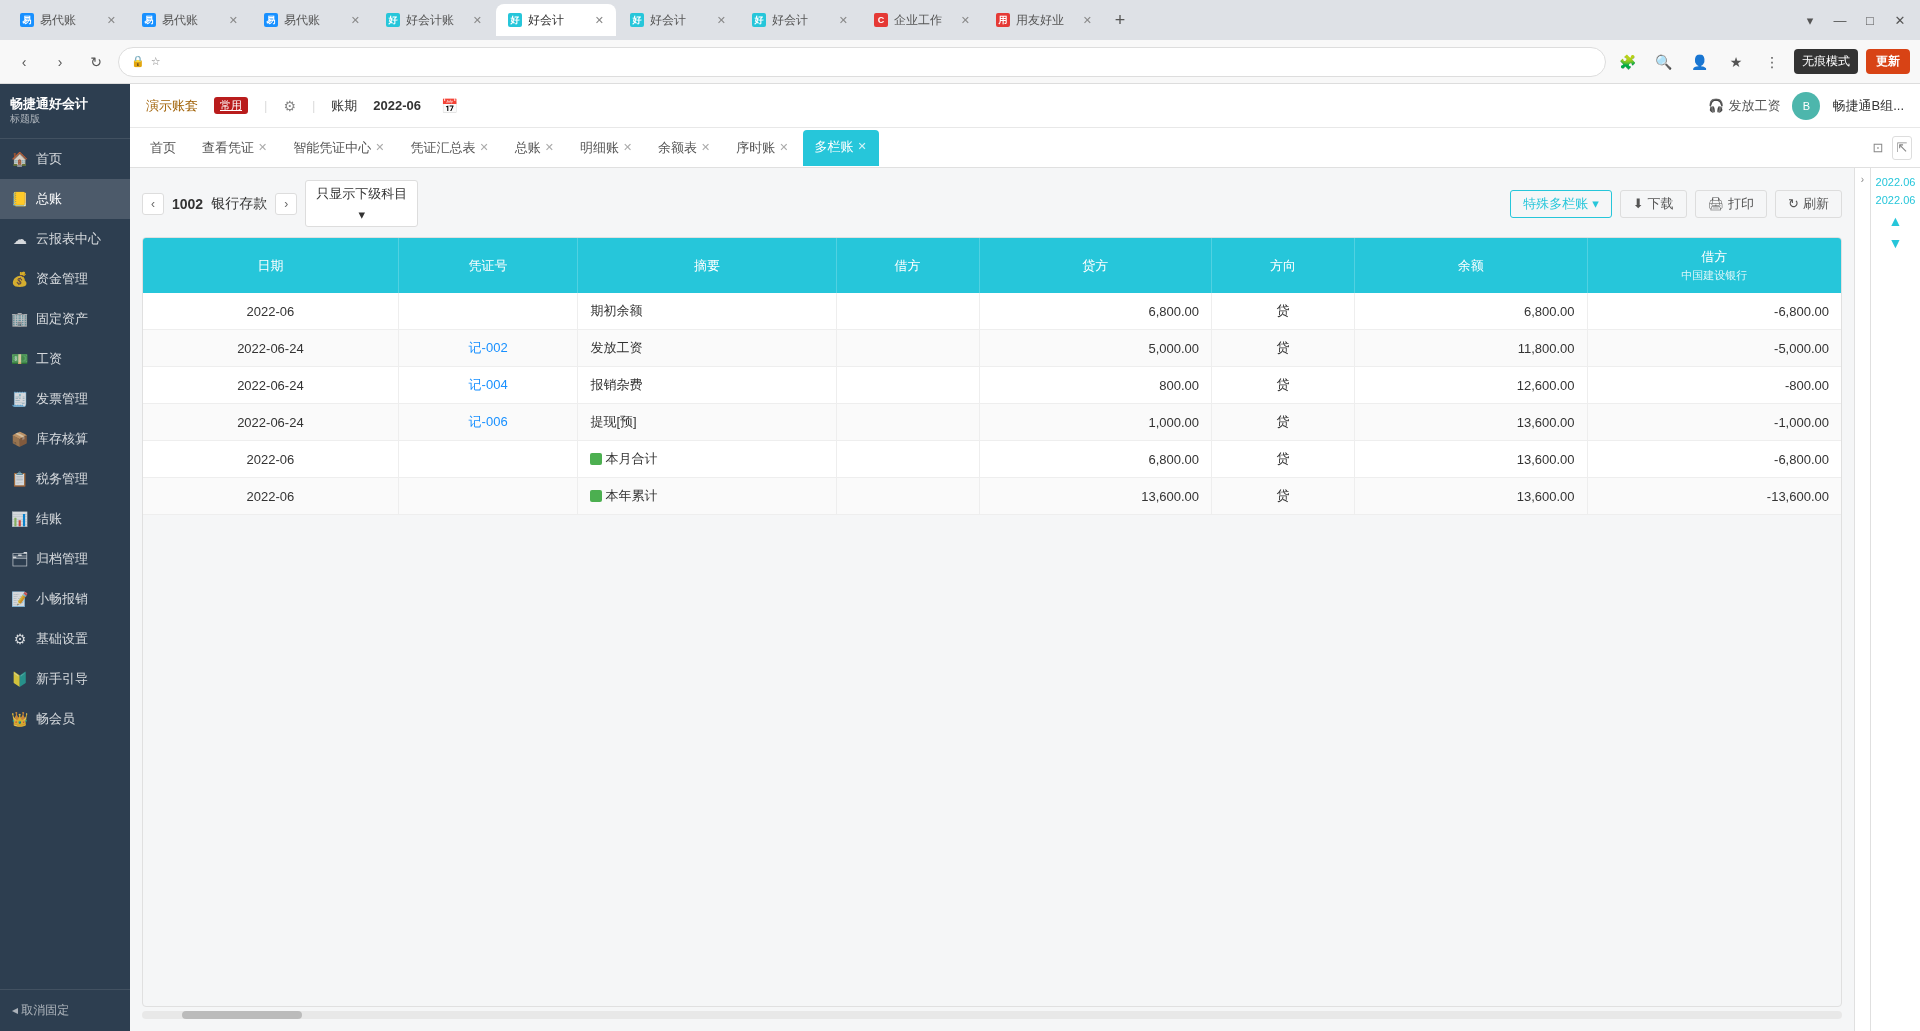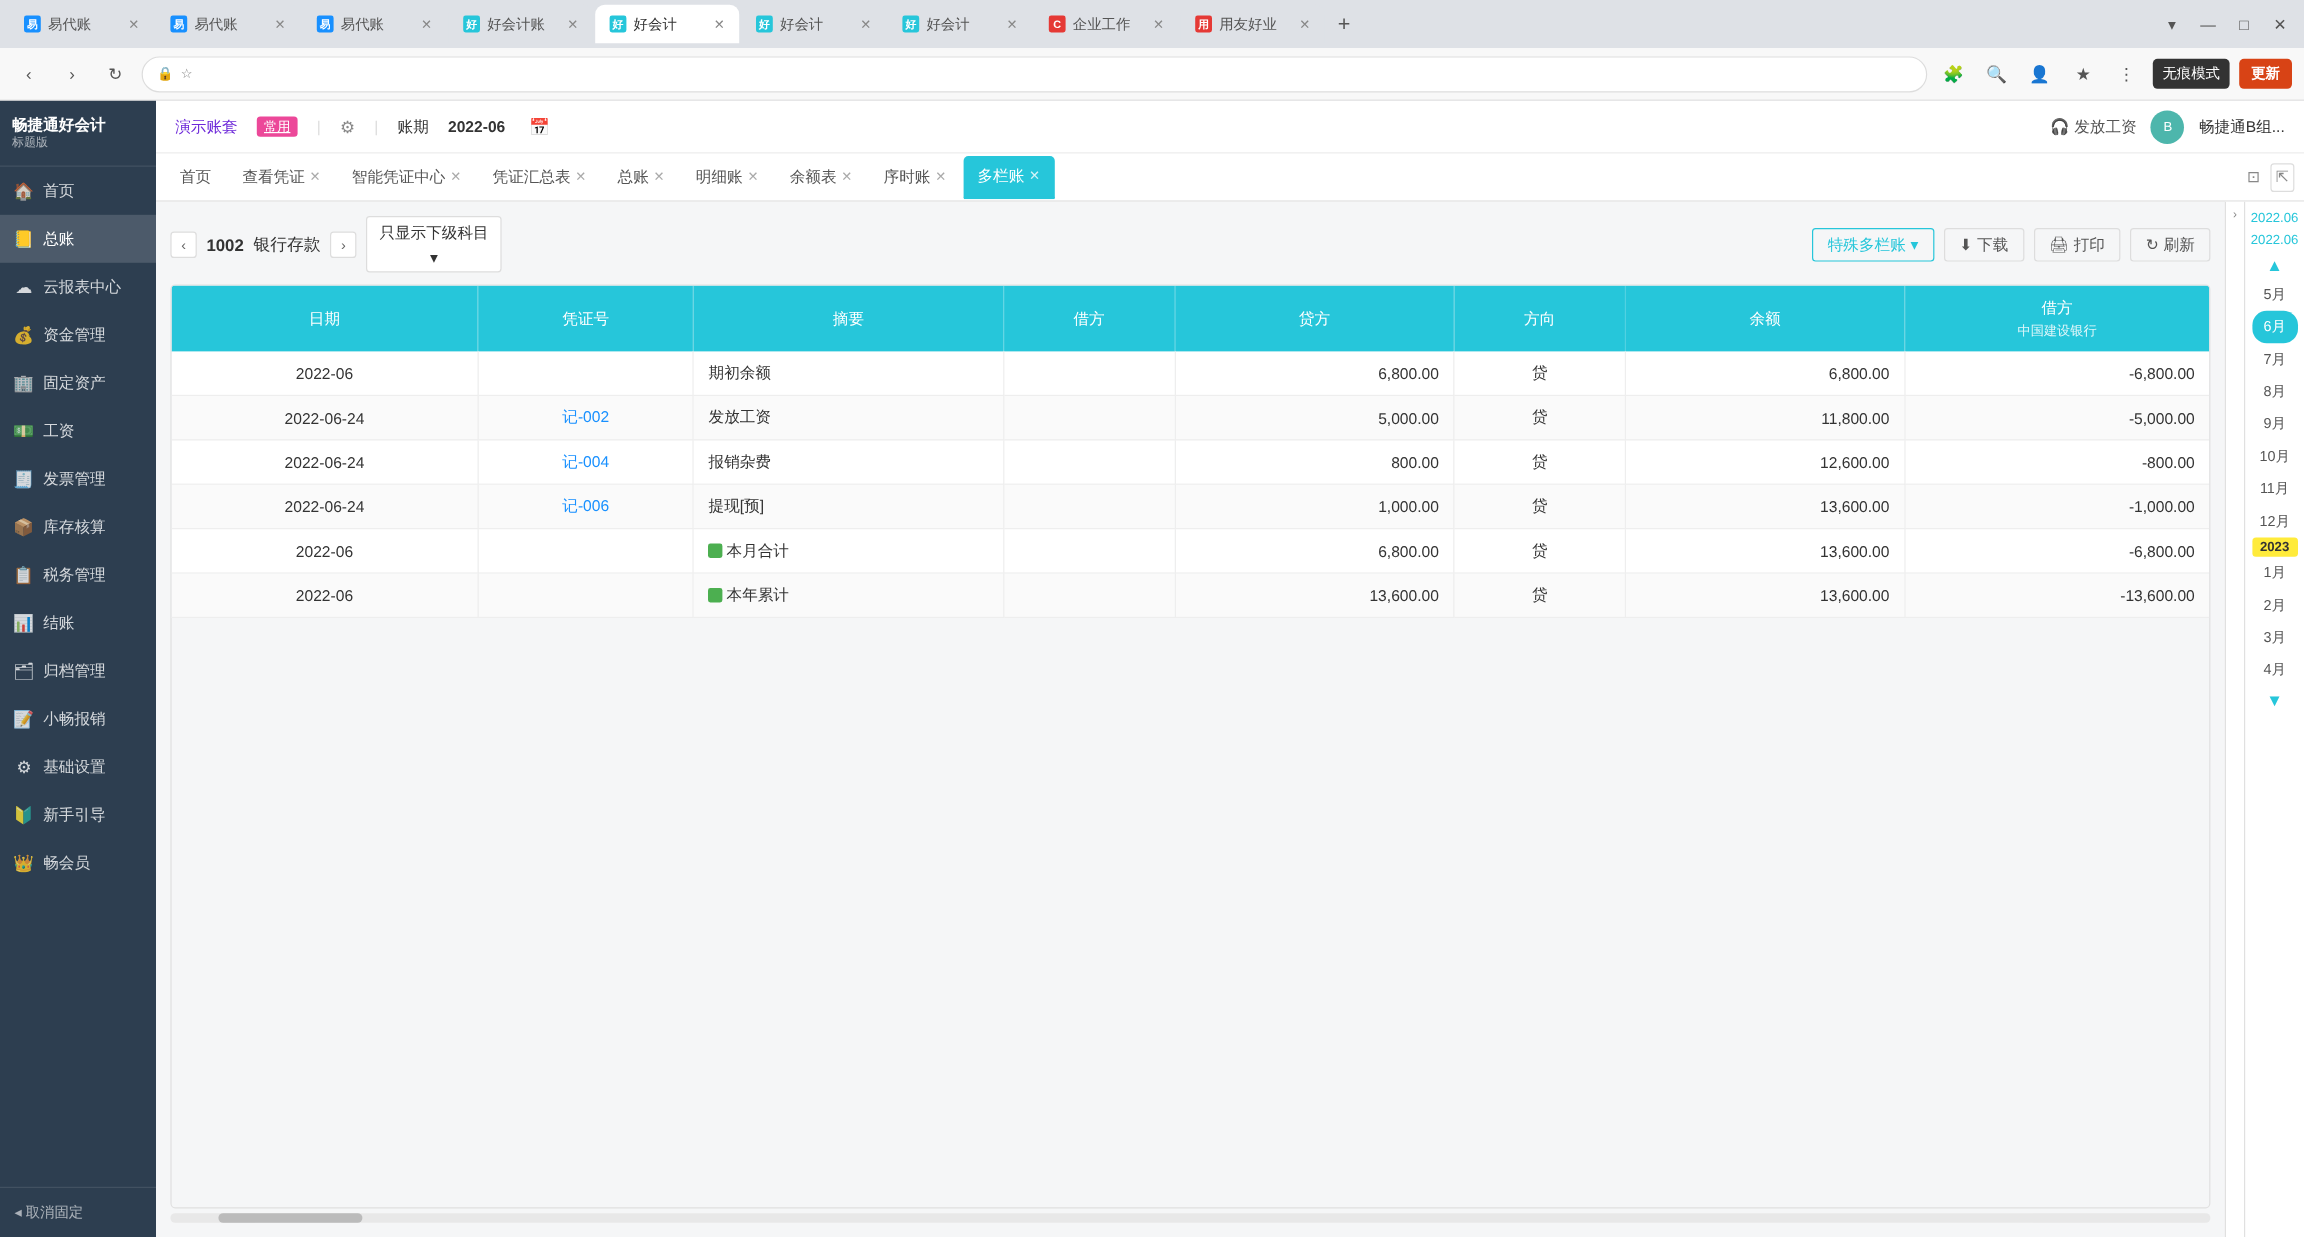--- a/index.html
+++ b/index.html
@@ -40,22 +40,22 @@
     .sidebar-item.active { background: rgba(255,255,255,0.15); color: #fff; }
     .sidebar-item-icon { width: 16px; height: 16px; flex-shrink: 0; display: flex; align-items: center; justify-content: center; font-size: 14px; }
     .sidebar-bottom { padding: 6px; border-top: 1px solid rgba(255,255,255,0.1); }
     .sidebar-unfix { display: flex; align-items: center; gap: 6px; color: rgba(255,255,255,0.6); font-size: 12px; cursor: pointer; padding: 6px; }
 
     
     .main-area { flex: 1; display: flex; flex-direction: column; overflow: hidden; background: #f5f6f7; }
 
     
     .app-header { background: #fff; height: 44px; display: flex; align-items: center; padding: 0 16px; border-bottom: 1px solid #e8e8e8; gap: 16px; }
-    .account-name { font-size: 13px; color: #6d28d9; }
-    .account-tag { background: #ec4899; color: #fff; border-radius: 3px; padding: 1px 6px; font-size: 11px; cursor: pointer; text-decoration: underline; }
+    .account-name { font-size: 13px; color: #a16207; }
+    .account-tag { background: #b91c1c; color: #fff; border-radius: 3px; padding: 1px 6px; font-size: 11px; cursor: pointer; text-decoration: underline; }
     .header-divider { color: #ddd; }
     .period-label { font-size: 13px; color: #333; }
     .period-value { font-size: 13px; color: #333; font-weight: bold; }
     .header-spacer { flex: 1; }
     .header-right { display: flex; align-items: center; gap: 12px; }
     .consult-btn { display: flex; align-items: center; gap: 4px; font-size: 13px; color: #555; cursor: pointer; }
     .user-avatar { width: 28px; height: 28px; border-radius: 50%; background: #4db6ac; display: flex; align-items: center; justify-content: center; color: #fff; font-size: 11px; }
     .user-name { font-size: 13px; color: #333; }
 
     
@@ -467,34 +467,18 @@
       </div>
 
       <div style="width:16px;background:#fff;border-left:1px solid #e0e0e0;display:flex;flex-direction:column;align-items:center;padding-top:6px;cursor:pointer;">
         <span style="font-size:10px;color:#888;">›</span>
       </div>
 
       <div class="right-panel">
         <div style="font-size:11px;color:#26c6da;padding:4px 2px;text-align:center;">2022.06</div>
         <div style="font-size:11px;color:#26c6da;padding:2px 2px 4px 2px;text-align:center;">2022.06</div>
         <div class="month-nav-up">▲</div>
-        <div id="month-list">
-
-        <div class="month-item">5月</div>
-            <div class="month-item active">6月</div>
-            <div class="month-item">7月</div>
-            <div class="month-item">8月</div>
-            <div class="month-item">9月</div>
-            <div class="month-item">10月</div>
-            <div class="month-item">11月</div>
-            <div class="month-item">12月</div>
-            <div class="month-item year-label">2023</div>
-            <div class="month-item">1月</div>
-            <div class="month-item">2月</div>
-            <div class="month-item">3月</div>
-            <div class="month-item">4月</div>
-          </div>
         <div class="month-nav-down">▼</div>
       </div>
 
     </div>
   </div>
 </div>
 
 </body></html>

